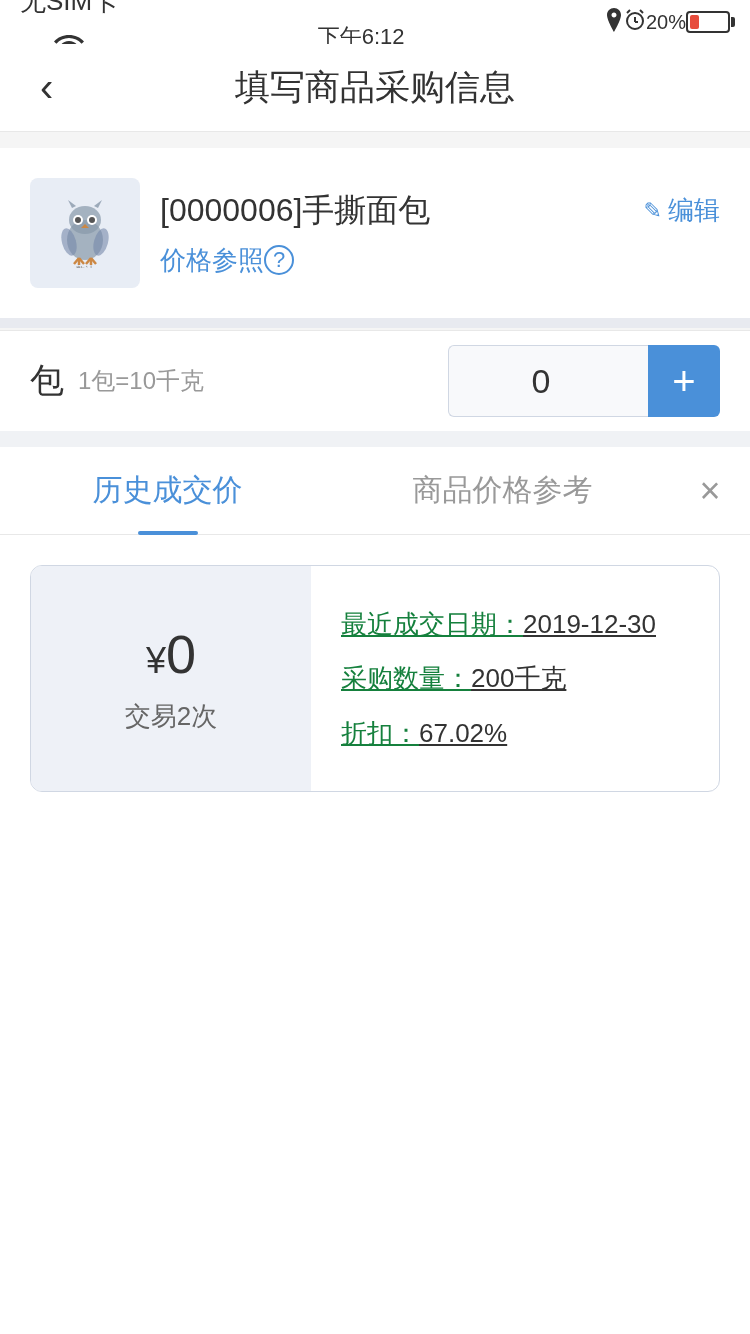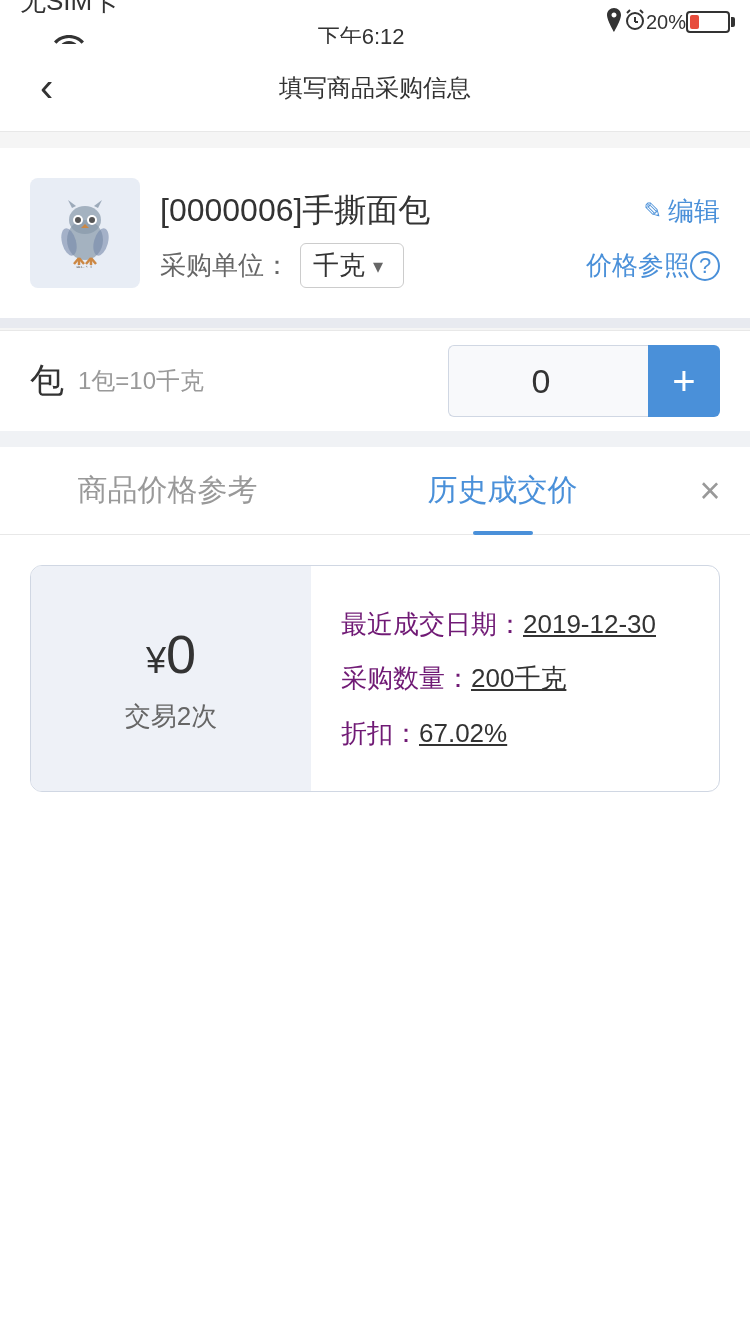--- a/index.html
+++ b/index.html
@@ -85,37 +85,37 @@
     .nav-back {
       font-size: 40px;
       color: #333;
       cursor: pointer;
       padding: 10px;
     }
     .nav-title {
       position: absolute;
       left: 50%;
       transform: translateX(-50%);
-      font-size: 24px;
+      font-size: 35px;
       font-weight: 500;
       color: #333;
     }
 
     
     .product-card {
       background: #fff;
       padding: 30px;
       margin-top: 16px;
       display: flex;
       flex-direction: column;
       gap: 20px;
     }
     .product-header {
       display: flex;
-      align-items: flex-end;
+      align-items: center;
       gap: 20px;
     }
     .product-image {
       width: 110px;
       height: 110px;
       background: #e8edf5;
       border-radius: 8px;
       display: flex;
       align-items: center;
       justify-content: center;
@@ -352,21 +352,22 @@
       display: flex;
       flex-direction: column;
       gap: 18px;
     }
     .price-detail-row {
       font-size: 26px;
       color: #333;
       line-height: 1.4;
     }
     .price-detail-label {
-      color: #701a75;
+      color: #15803d;
+      text-decoration: underline;
     }
     .price-detail-value {
       color: #333;
       text-decoration: underline;
     }
 
     
     .main-content {
       background: #fff;
       flex: 1;
@@ -454,27 +455,20 @@
       <div class="product-name-row">
         <span class="product-name">
           <span>[0000006]</span><span>手撕面包</span>
         </span>
         <span class="edit-btn">
           <span class="edit-icon-char">✎</span>
           <span>编辑</span>
         </span>
       </div>
       <div class="product-unit-row">
-        <div class="unit-label">
-          <span>采购单位：</span>
-          <span class="unit-select">
-            <span>千克</span>
-            <span class="unit-select-arrow">▾</span>
-          </span>
-        </div>
         <div class="price-ref-btn">
           <span>价格参照</span>
           <span class="price-ref-circle">?</span>
         </div>
       </div>
     </div>
   </div>
 </div>
 
 <div style="height:10px; background:#e8eaf0;"></div>
@@ -491,25 +485,25 @@
     </div>
   </div>
 </div>
 
 <div class="gray-divider"></div>
 
 <div class="bottom-panel">
 
   <div class="tabs-row">
     <div class="tab-item">
-      <span class="tab-label">商品价格参考</span>
-    </div>
-    <div class="tab-item">
       <span class="tab-label active">历史成交价</span>
       <div class="tab-indicator"></div>
+    </div>
+    <div class="tab-item">
+      <span class="tab-label">商品价格参考</span>
     </div>
     <div class="tab-close-btn">×</div>
   </div>
 
   <div class="price-card-area">
     <div class="price-card">
       <div class="price-card-left">
         <div class="price-amount">
           <span class="price-currency">¥</span><span>0</span>
         </div>

